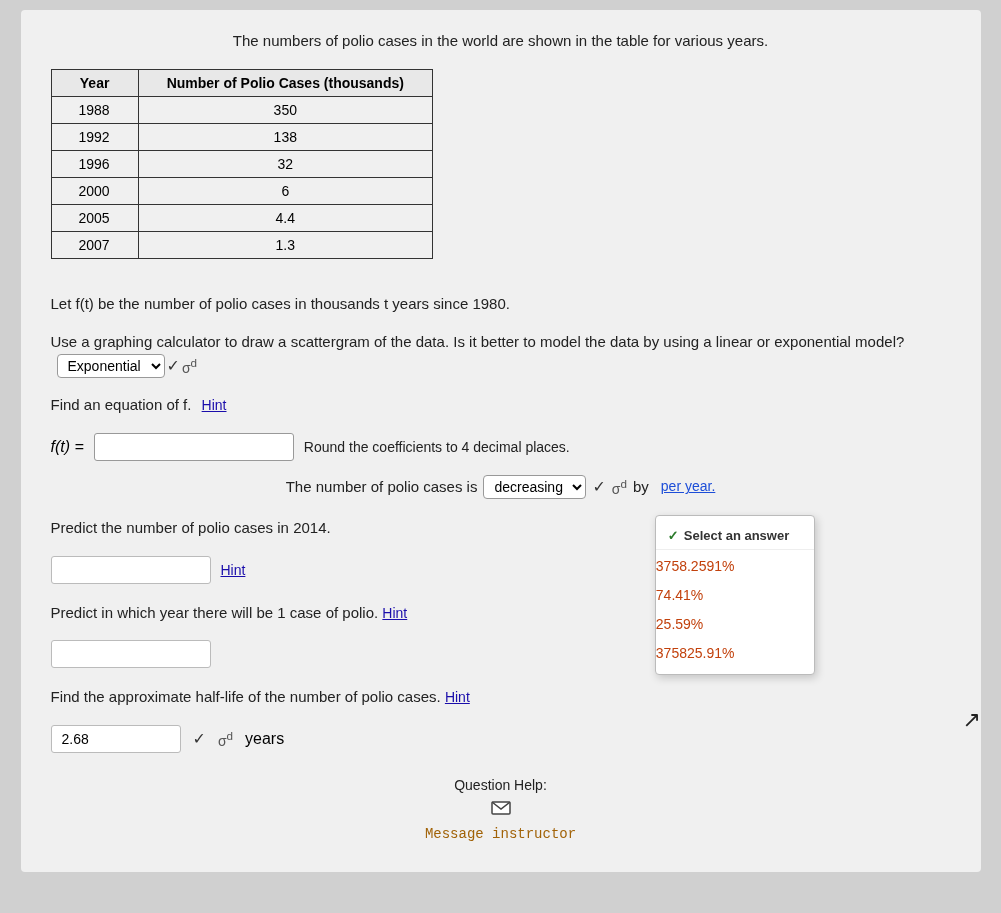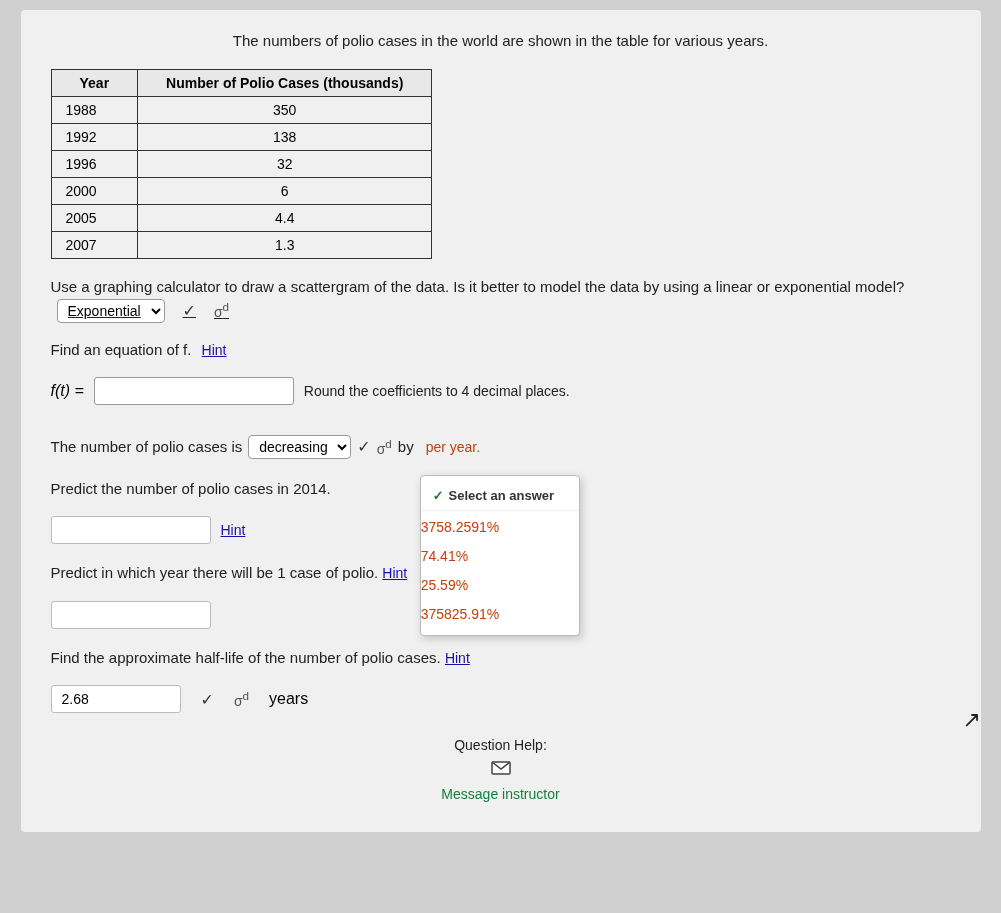--- a/index.html
+++ b/index.html
@@ -21,49 +21,48 @@
     }
     .intro-text {
       font-size: 15px;
       color: #222;
       margin-bottom: 16px;
       line-height: 1.4;
       text-align: center;
     }
     .data-table {
       border-collapse: collapse;
-      margin-bottom: 17px;
+      margin-bottom: 34px;
       border: 1.5px solid #333;
     }
     .data-table th, .data-table td {
       border: 1.5px solid #333;
       padding: 5px 28px;
       font-size: 14px;
       text-align: center;
     }
     .data-table th {
       background: #e8e8e8;
       font-weight: bold;
     }
     .data-table td:first-child {
       text-align: left;
-      padding-left: 14px;
+      padding-left: 27px;
     }
     .section {
       margin-bottom: 16px;
       font-size: 15px;
       color: #222;
       line-height: 1.5;
     }
     .underline { text-decoration: underline; cursor: pointer; color: #1a0dab; }
     .dropdown-inline {
       display: inline-flex;
       align-items: flex-end;
-      gap: 18px;
-      text-decoration: underline;
+      gap: 2px;
     }
     select.inline-select {
       border: 1.5px solid #999;
       border-radius: 4px;
       padding: 2px 6px;
       font-size: 14px;
       background: #fff;
       cursor: pointer;
     }
     .checkmark {
@@ -155,21 +154,21 @@
     .hint-link {
       color: #1a0dab;
       text-decoration: underline;
       cursor: pointer;
       font-size: 14px;
       text-align: center;
     }
     .half-life-row {
       display: flex;
       align-items: center;
-      gap: 20px;
+      gap: 12px;
       margin-top: 8px;
     }
     .half-life-input {
       border: 1.5px solid #bbb;
       border-radius: 3px;
       padding: 5px 10px;
       font-size: 14px;
       width: 130px;
       background: #fff;
     }
@@ -185,27 +184,29 @@
     .cursor-arrow {
       position: absolute;
       right: 20px;
       bottom: 180px;
       font-size: 22px;
       color: #222;
       pointer-events: none;
       z-index: 200;
     }
     .msg-link {
-      color: #15803d;
+      color: #a16207;
       text-decoration: none;
       cursor: pointer;
+      font-family: Liberation Mono, monospace;
     }
     .per-year-text {
       font-size: 14px;
-      color: #c2410c;
+      color: #1d4ed8;
+      text-decoration: underline;
     }
   </style>
 </head>
 <body>
 
 <div class="page">
 
   <div class="intro-text section">The numbers of polio cases in the world are shown in the table for various years.</div>
 
   <table class="data-table">
@@ -236,20 +237,21 @@
           <td>2005</td>
           <td>4.4</td>
         </tr>
         <tr>
           <td>2007</td>
           <td>1.3</td>
         </tr>
       </tbody>
   </table>
 
+  <div class="section">Let f(t) be the number of polio cases in thousands t years since 1980.</div>
 
   <div class="section">
     <span>Use a graphing calculator to draw a scattergram of the data. Is it better to model the data by using a linear or exponential model?</span>
     <span class="dropdown-inline" style="margin-left:6px;">
       <select class="inline-select">
         <option>Exponential</option>
         <option>Linear</option>
       </select>
       <span class="checkmark">✓</span>
       <span class="sigma-icon">σ<sup>d</sup></span>
@@ -262,21 +264,21 @@
       <a class="underline hint-link">Hint</a>
     </span>
   </div>
 
   <div class="ft-equation">
     <span class="ft-label">f(t) =</span>
     <input class="ft-input" type="text" value="" style="">
     <span class="ft-desc">Round the coefficients to 4 decimal places.</span>
   </div>
 
-  <div class="section polio-cases-row" style="margin-top:30px; position:relative;">
+  <div class="section polio-cases-row" style="margin-top:14px; position:relative;justify-content:center;">
     <span>The number of polio cases is</span>
     <select class="inline-select">
       <option>decreasing</option>
       <option>increasing</option>
     </select>
     <span class="checkmark">✓</span>
     <span class="sigma-icon">σ<sup>d</sup></span>
     <span>by</span>
 
     <div class="dropdown-wrapper">

